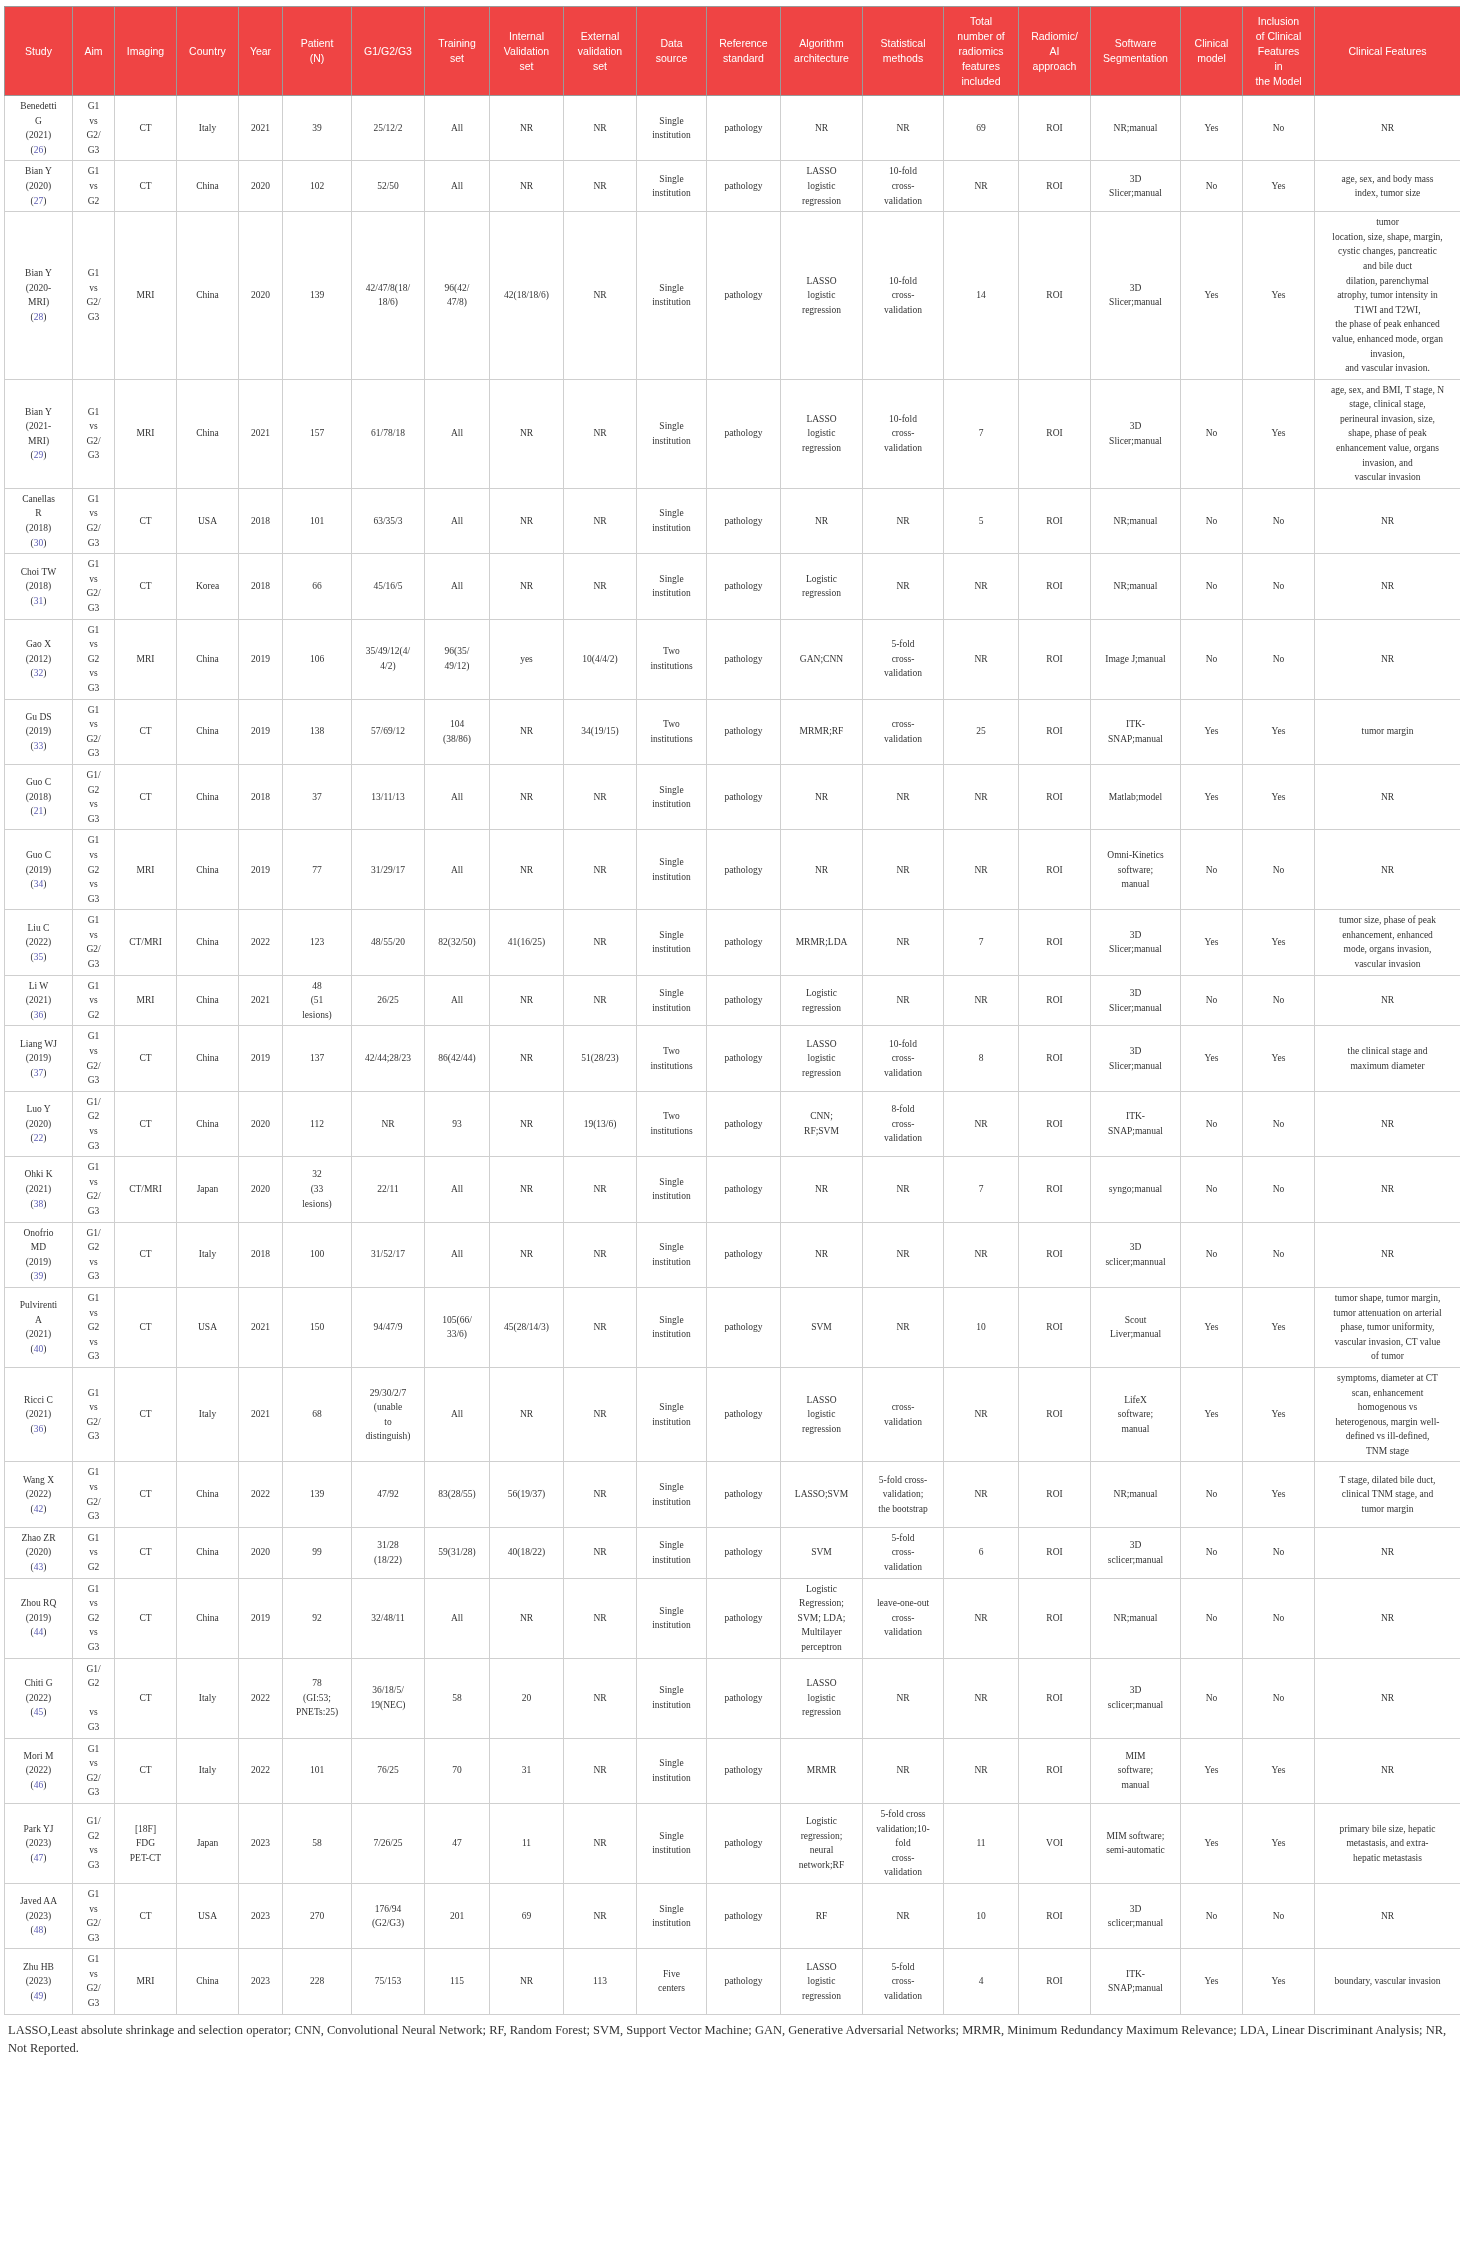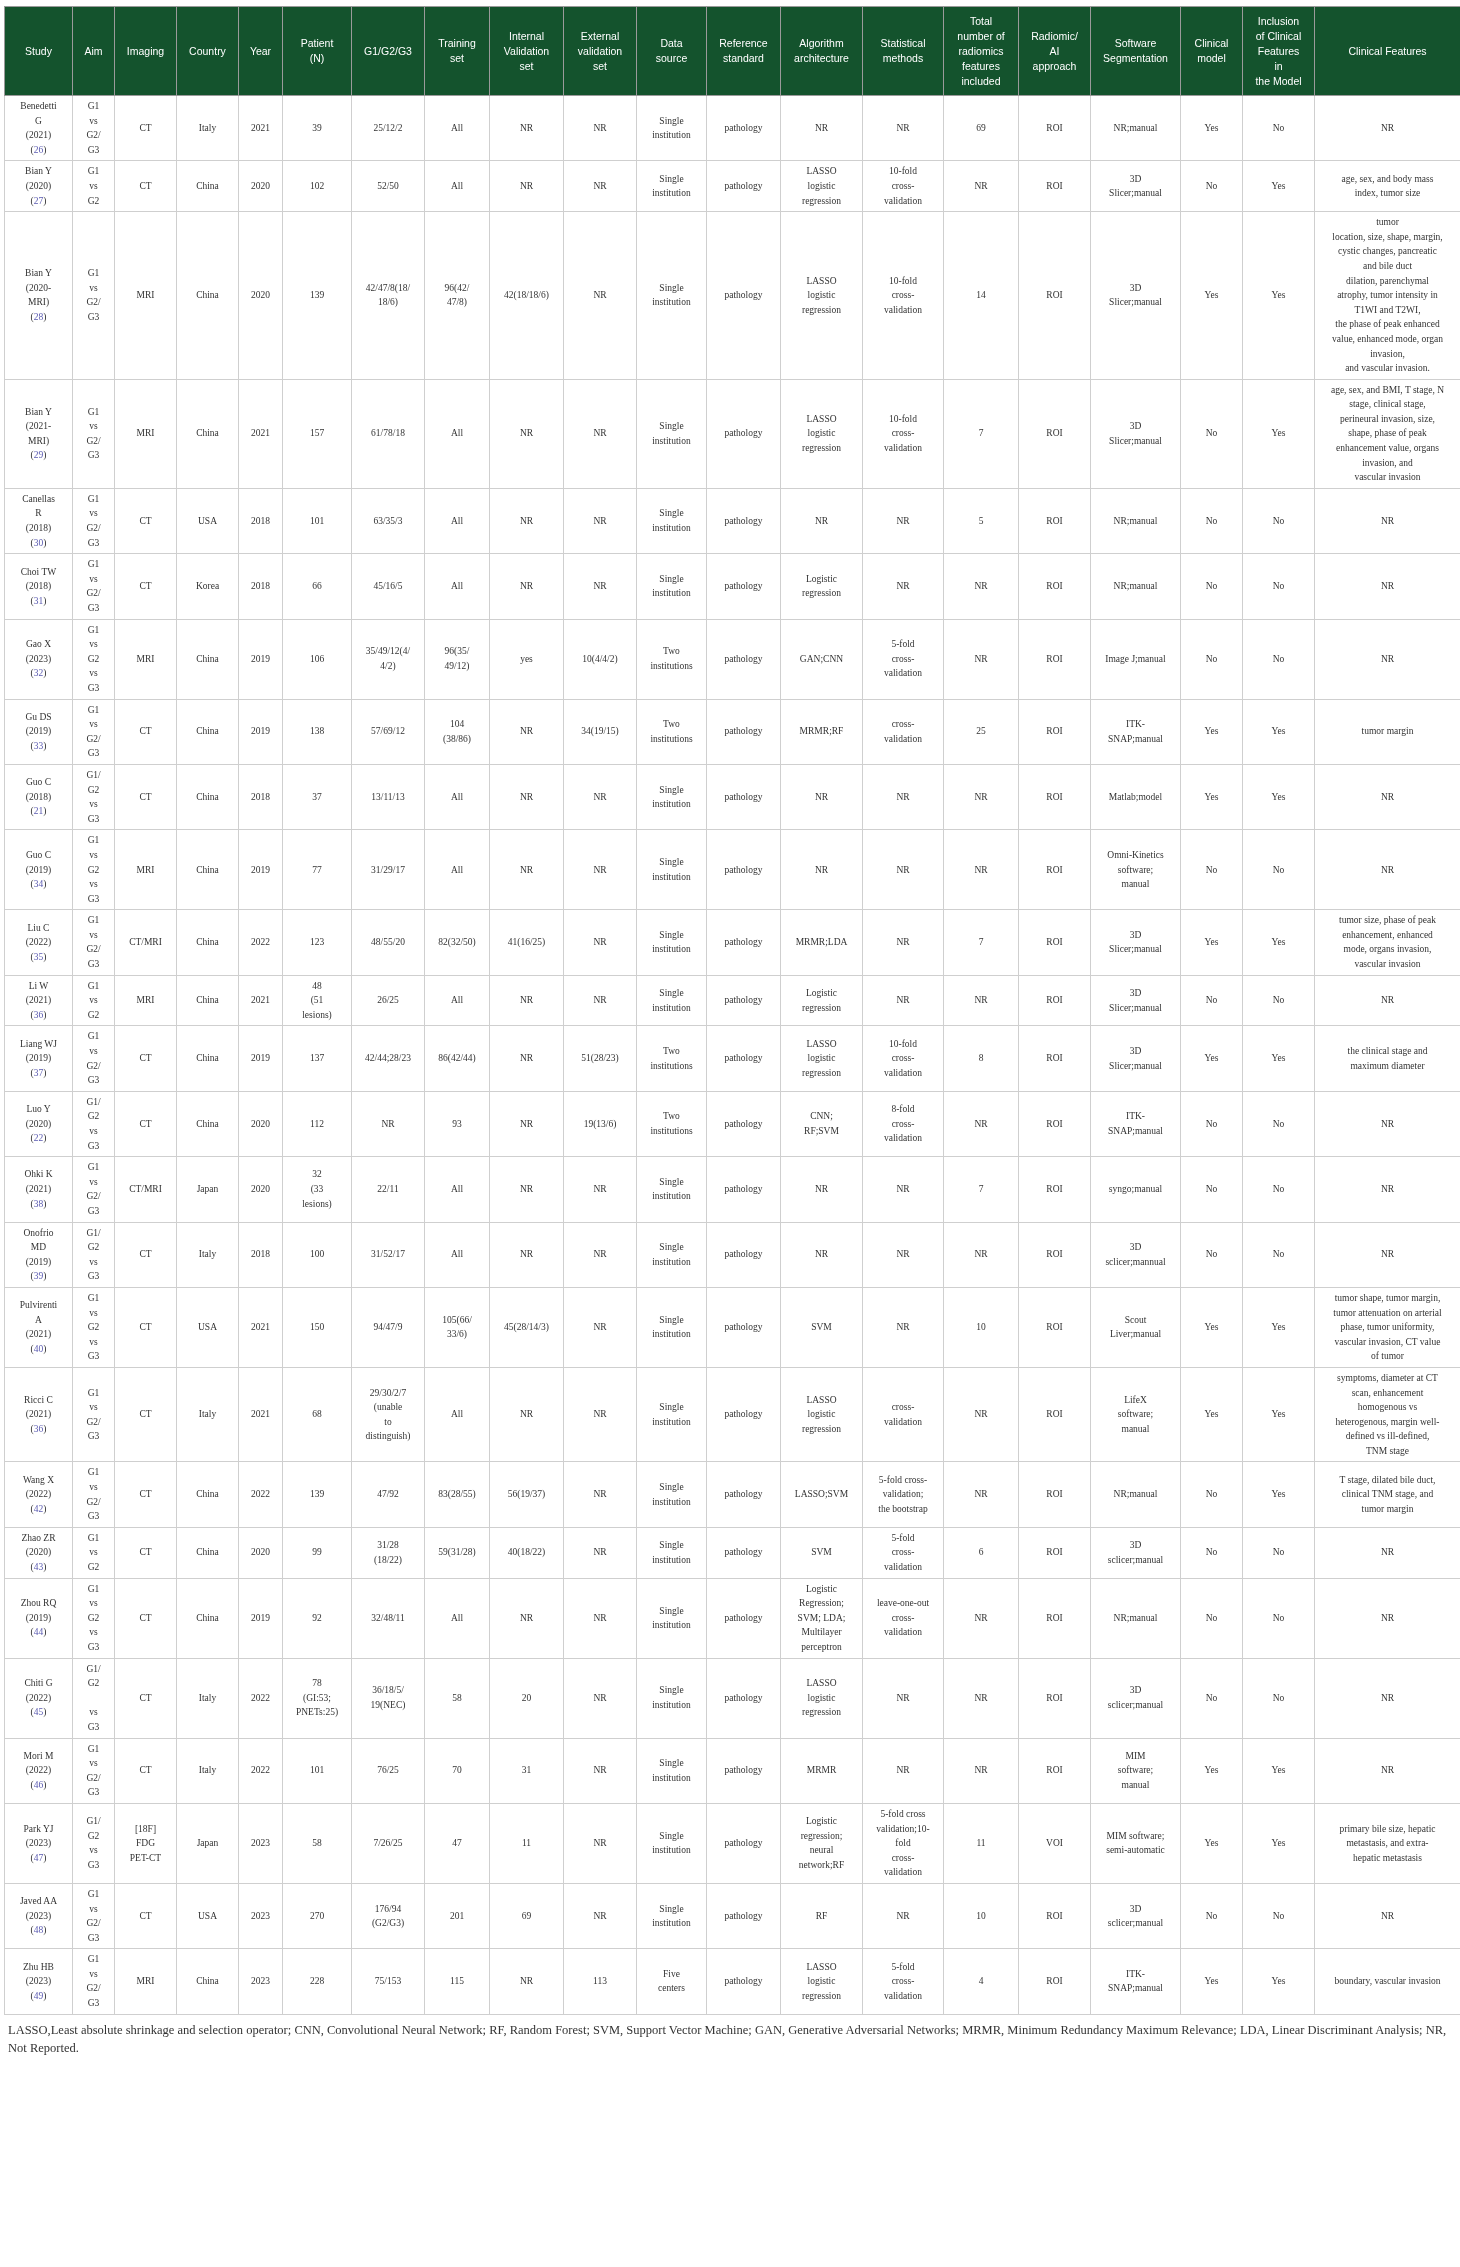--- a/index.html
+++ b/index.html
@@ -1,20 +1,20 @@
 <!DOCTYPE html>
 <html><head>
 <meta charset="utf-8">
 <style>
   html, body { margin: 0; padding: 0; background: #ffffff; }
   body { width: 1460px; font-family: "Liberation Serif", serif; color: #333; }
   .wrap { padding: 6px 3px 0 4px; }
   table { border-collapse: collapse; width: 1455px; table-layout: fixed; }
   th {
-    background: #14532d; color: #ffffff; font-family: "Liberation Sans", sans-serif;
+    background: #ef4444; color: #ffffff; font-family: "Liberation Sans", sans-serif;
     font-weight: normal; font-size: 10.5px; line-height: 15px; text-align: center;
     vertical-align: middle; border: 1px solid #9a9a9a; padding: 4px 3px; height: 80px;
   }
   td {
     border: 1px solid #cfcfcf; font-size: 9.5px; line-height: 14.6px; text-align: center;
     vertical-align: middle; padding: 3px 3px; color: #333; white-space: pre-line;
   }
   .ref { color: #5a5ab0; }
   .footnote {
     font-size: 12.5px; line-height: 18px; color: #333; padding: 6px 0 0 4px; width: 1450px;
@@ -295,21 +295,21 @@
           <td>NR</td>
           <td>NR</td>
           <td>ROI</td>
           <td>NR;manual</td>
           <td>No</td>
           <td>No</td>
           <td>NR</td>
         </tr>
         <tr>
           <td><span>Gao X
-(2023)</span>
+(2012)</span>
 (<span class="ref">32</span>)</td>
           <td>G1
 vs
 G2
 vs
 G3</td>
           <td>MRI</td>
           <td>China</td>
           <td>2019</td>
           <td>106</td>

